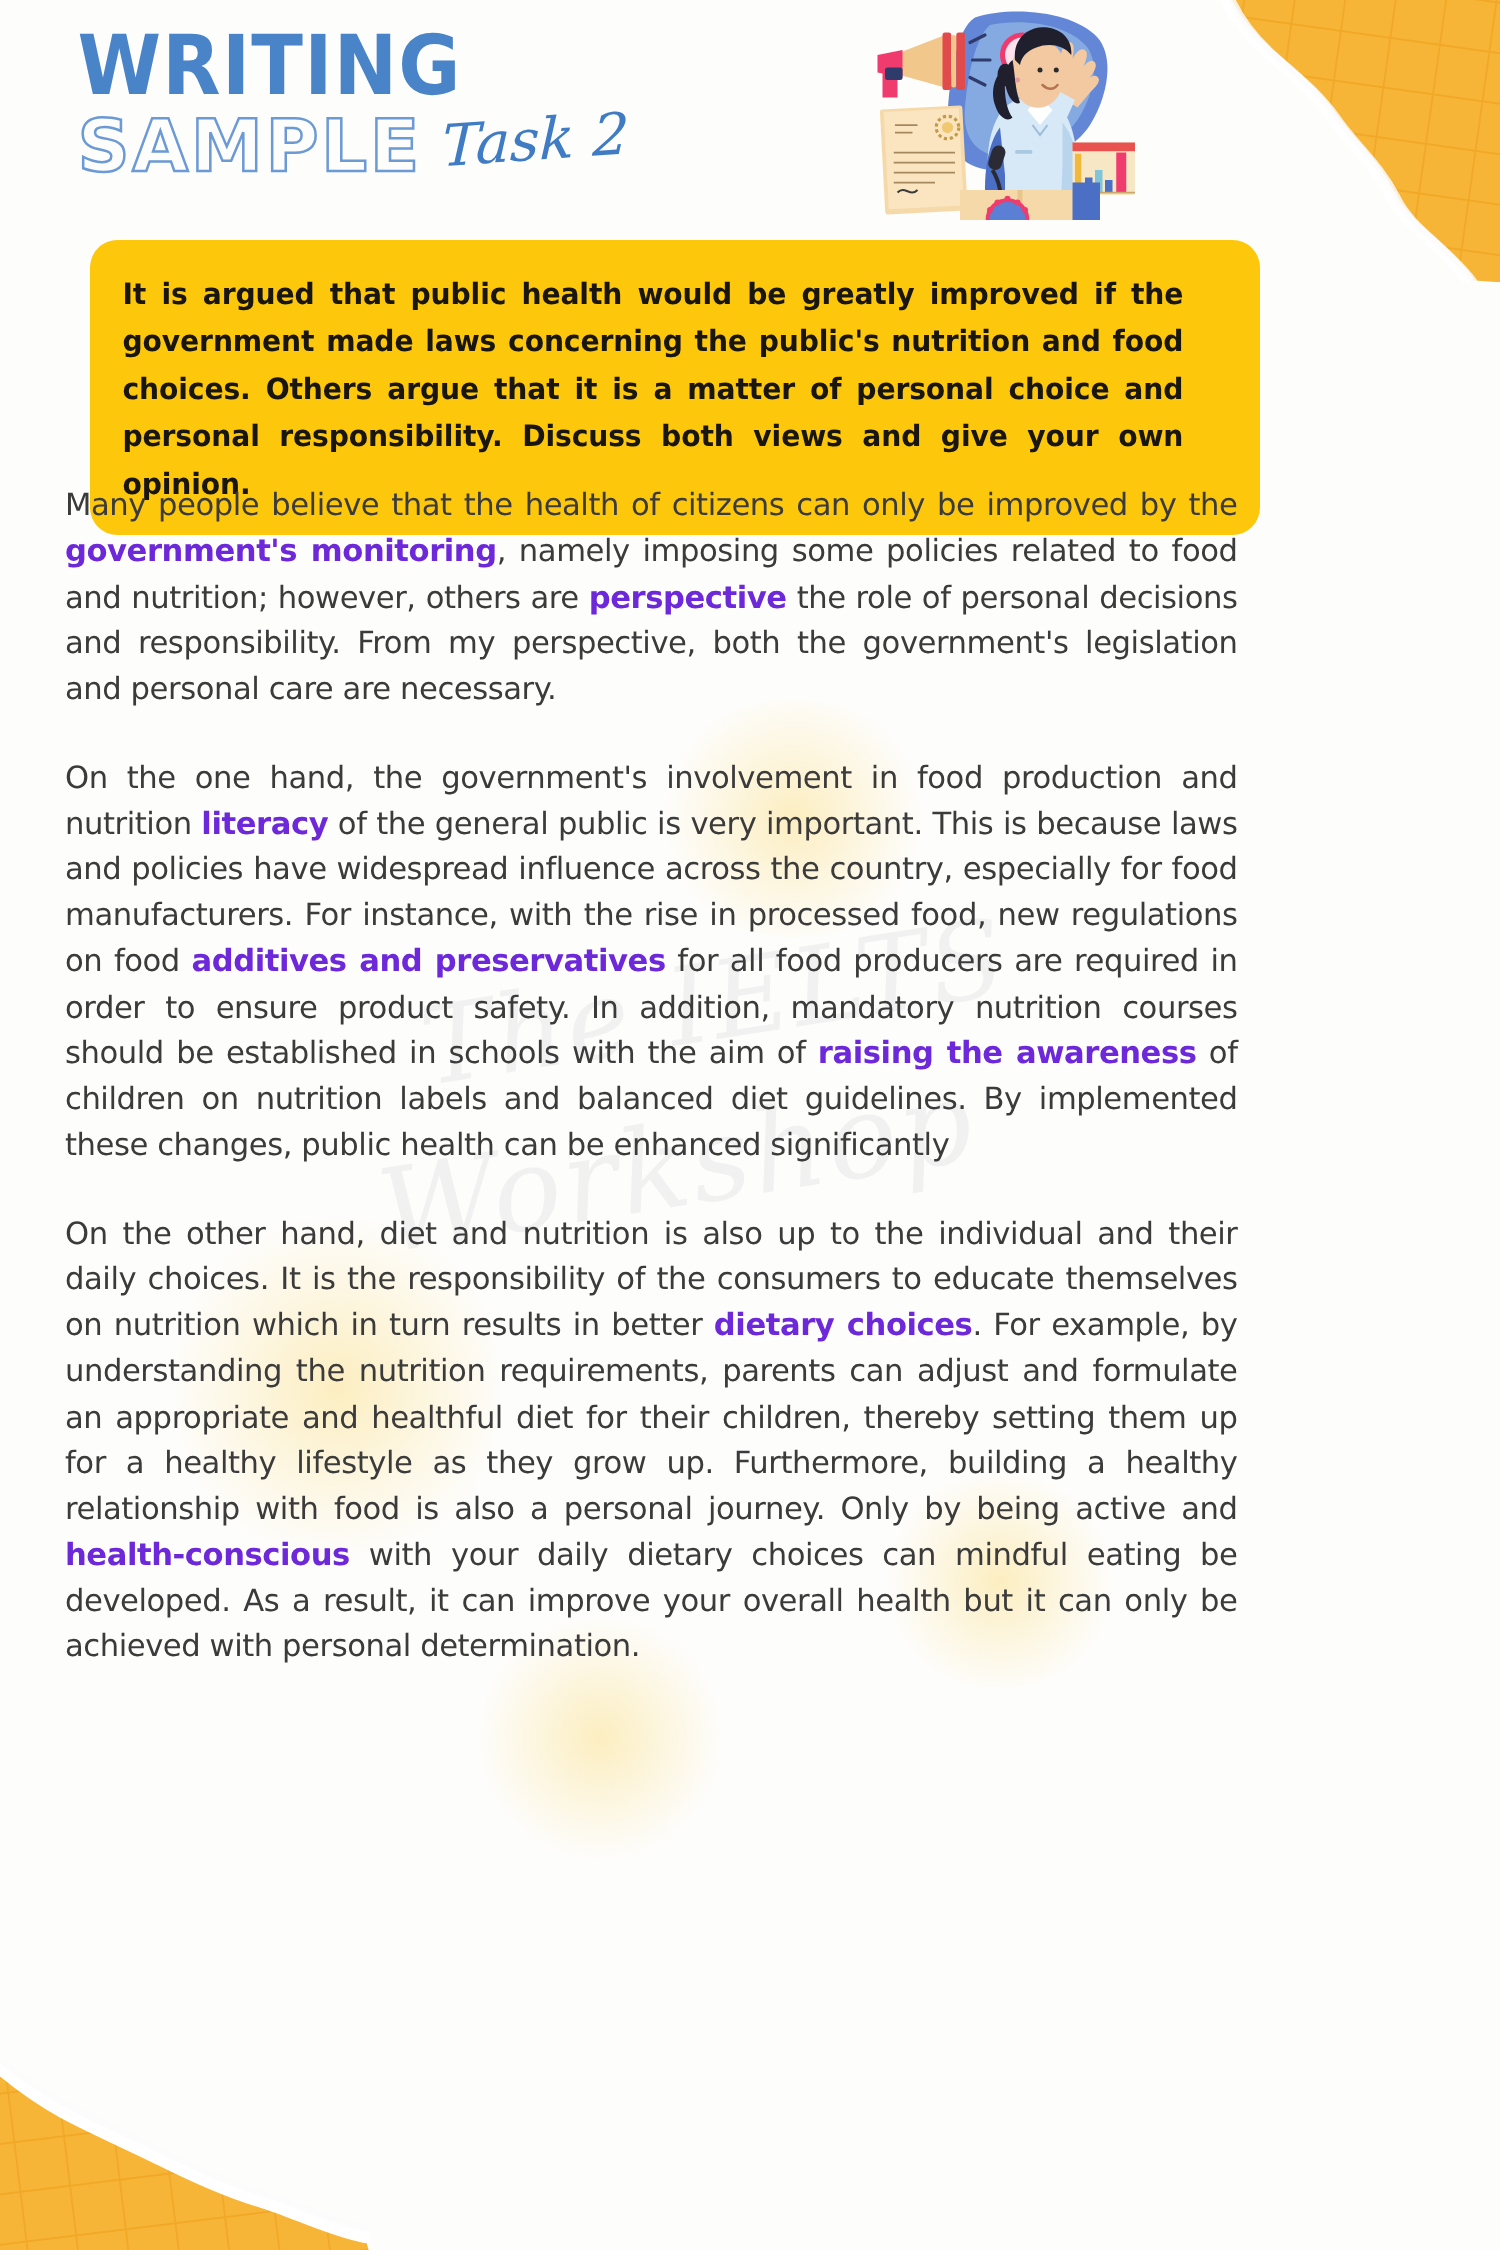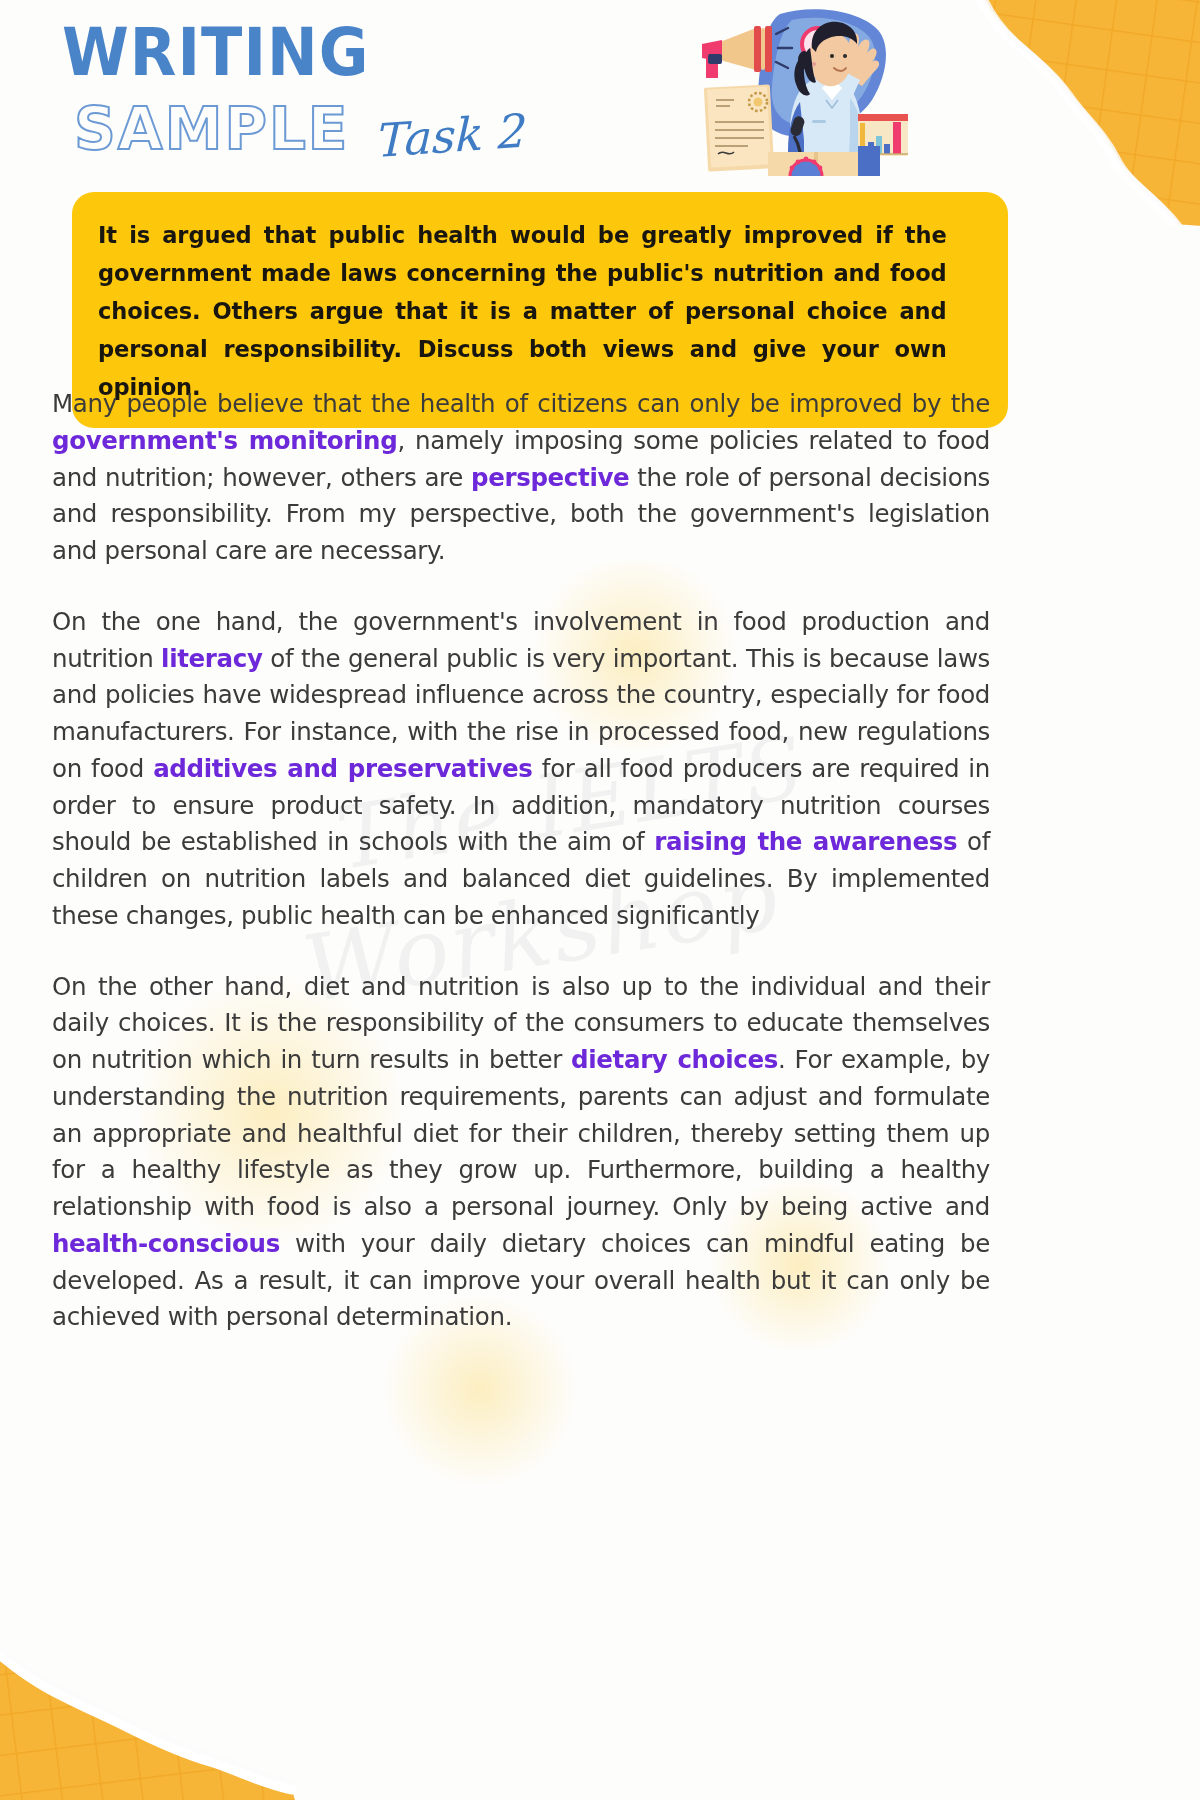--- a/index.html
+++ b/index.html
@@ -75,21 +75,21 @@
     margin-top: 4px;
   }
   .title-sample {
     font-family: "DejaVu Sans", sans-serif;
     font-weight: 700;
     font-size: 58px;
     line-height: 1;
     letter-spacing: 2px;
     color: transparent;
     -webkit-text-stroke: 2px #6c9ad4;
-    margin: 12px;
+    margin: 0;
     text-align: center;
   }
   .title-task {
     font-family: "DejaVu Serif", serif;
     font-style: italic;
     font-weight: 400;
     font-size: 46px;
     line-height: 1;
     color: #3f7cc4;
     margin: 0 0 6px 0;

